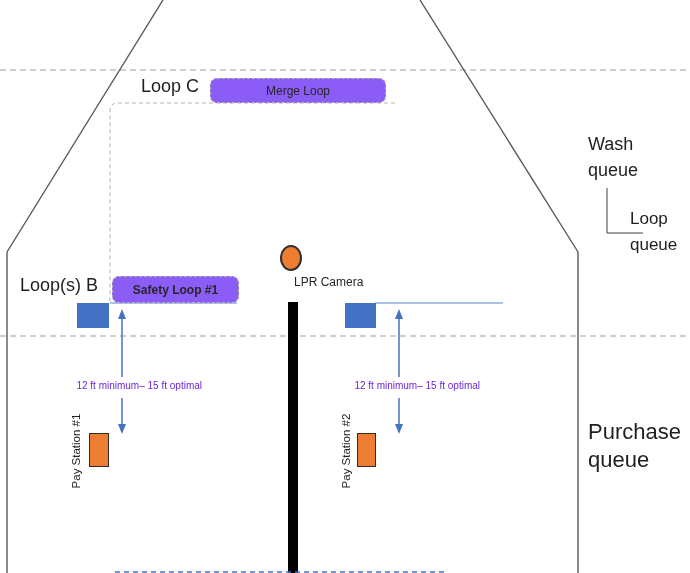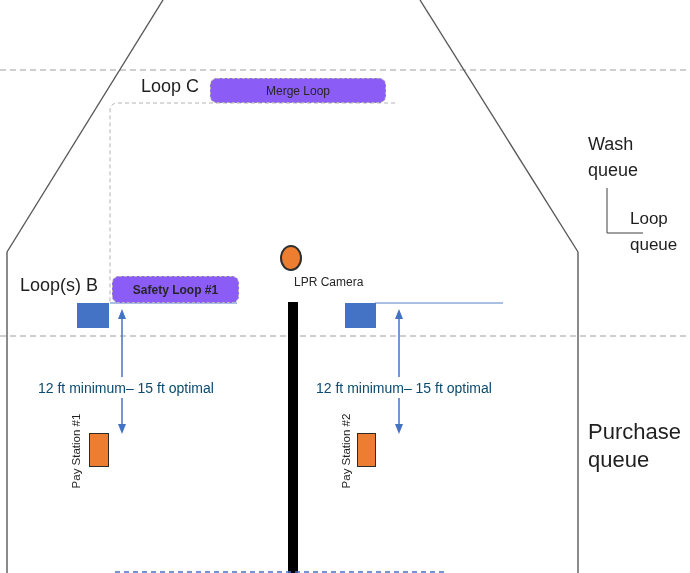--- a/index.html
+++ b/index.html
@@ -9,21 +9,21 @@
   }
   #linework{position:absolute;left:0;top:0;width:690px;height:573px;}
   .dashed-box{
     position:absolute;border:1px dashed #b3b3b3;border-radius:7px;background:#8b5cf6;
     display:flex;align-items:center;justify-content:center;
     font-size:12px;color:#262626;white-space:nowrap;
   }
   .zone-label{position:absolute;font-size:18px;color:#1f1f1f;line-height:26px;white-space:nowrap;}
   .big-label{position:absolute;font-size:18px;color:#1f1f1f;white-space:nowrap;}
   .small-label{position:absolute;font-size:12px;color:#262626;white-space:nowrap;}
-  .distance-label{position:absolute;width:164px;text-align:center;font-size:14px;color:#0c4a6e;white-space:nowrap;}
+  .distance-label{position:absolute;width:164px;text-align:right;font-size:10px;color:#6d28d9;white-space:nowrap;}
   .sensor-rect{position:absolute;background:var(--loop-sensor-blue,#4472C4);}
   .pay-rect{position:absolute;background:var(--pay-station-orange,#ED7D31);border:1.5px solid #2b2b2b;box-sizing:border-box;}
   .camera-dot{position:absolute;background:var(--camera-orange,#ED7D31);border:2px solid #2e2e2e;border-radius:50%;box-sizing:border-box;}
   .rotated-label{
     position:absolute;width:90px;height:14px;text-align:center;
     font-size:11.5px;color:#1f1f1f;transform:rotate(-90deg);white-space:nowrap;
   }
   .edge{stroke:#595959;stroke-width:1.4;fill:none;}
   .dashed-guide{stroke:#9e9e9e;stroke-width:1;stroke-dasharray:6 4;fill:none;}
   .dashed-loop-lead{stroke:#b3b3b3;stroke-width:1;stroke-dasharray:4 3;fill:none;}

